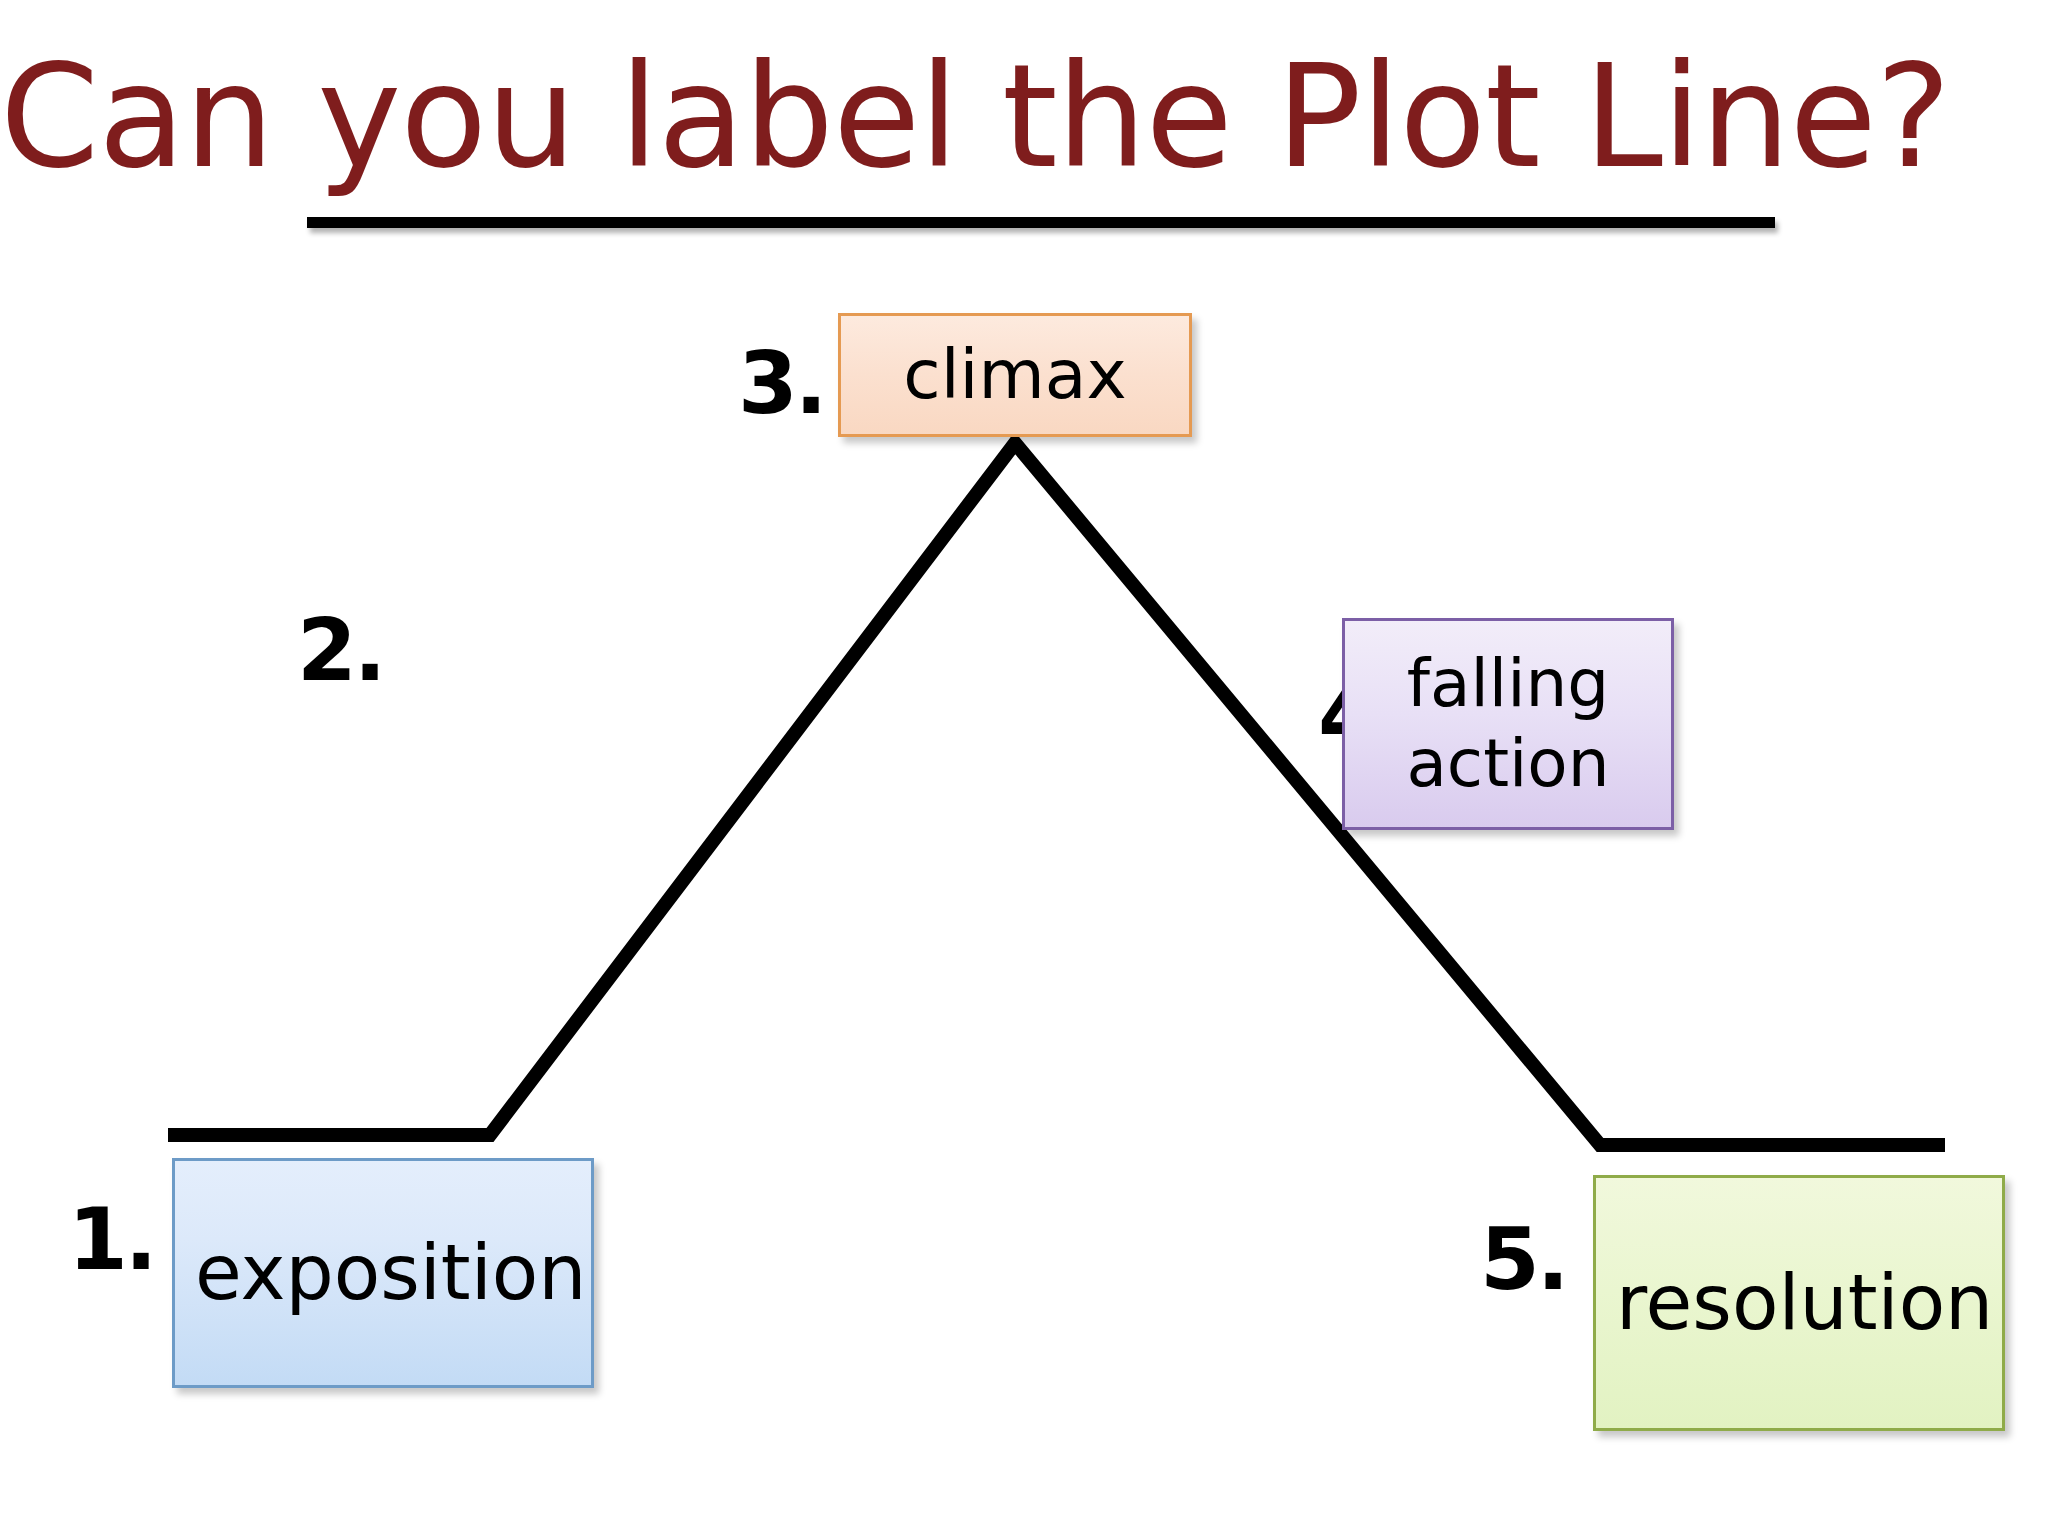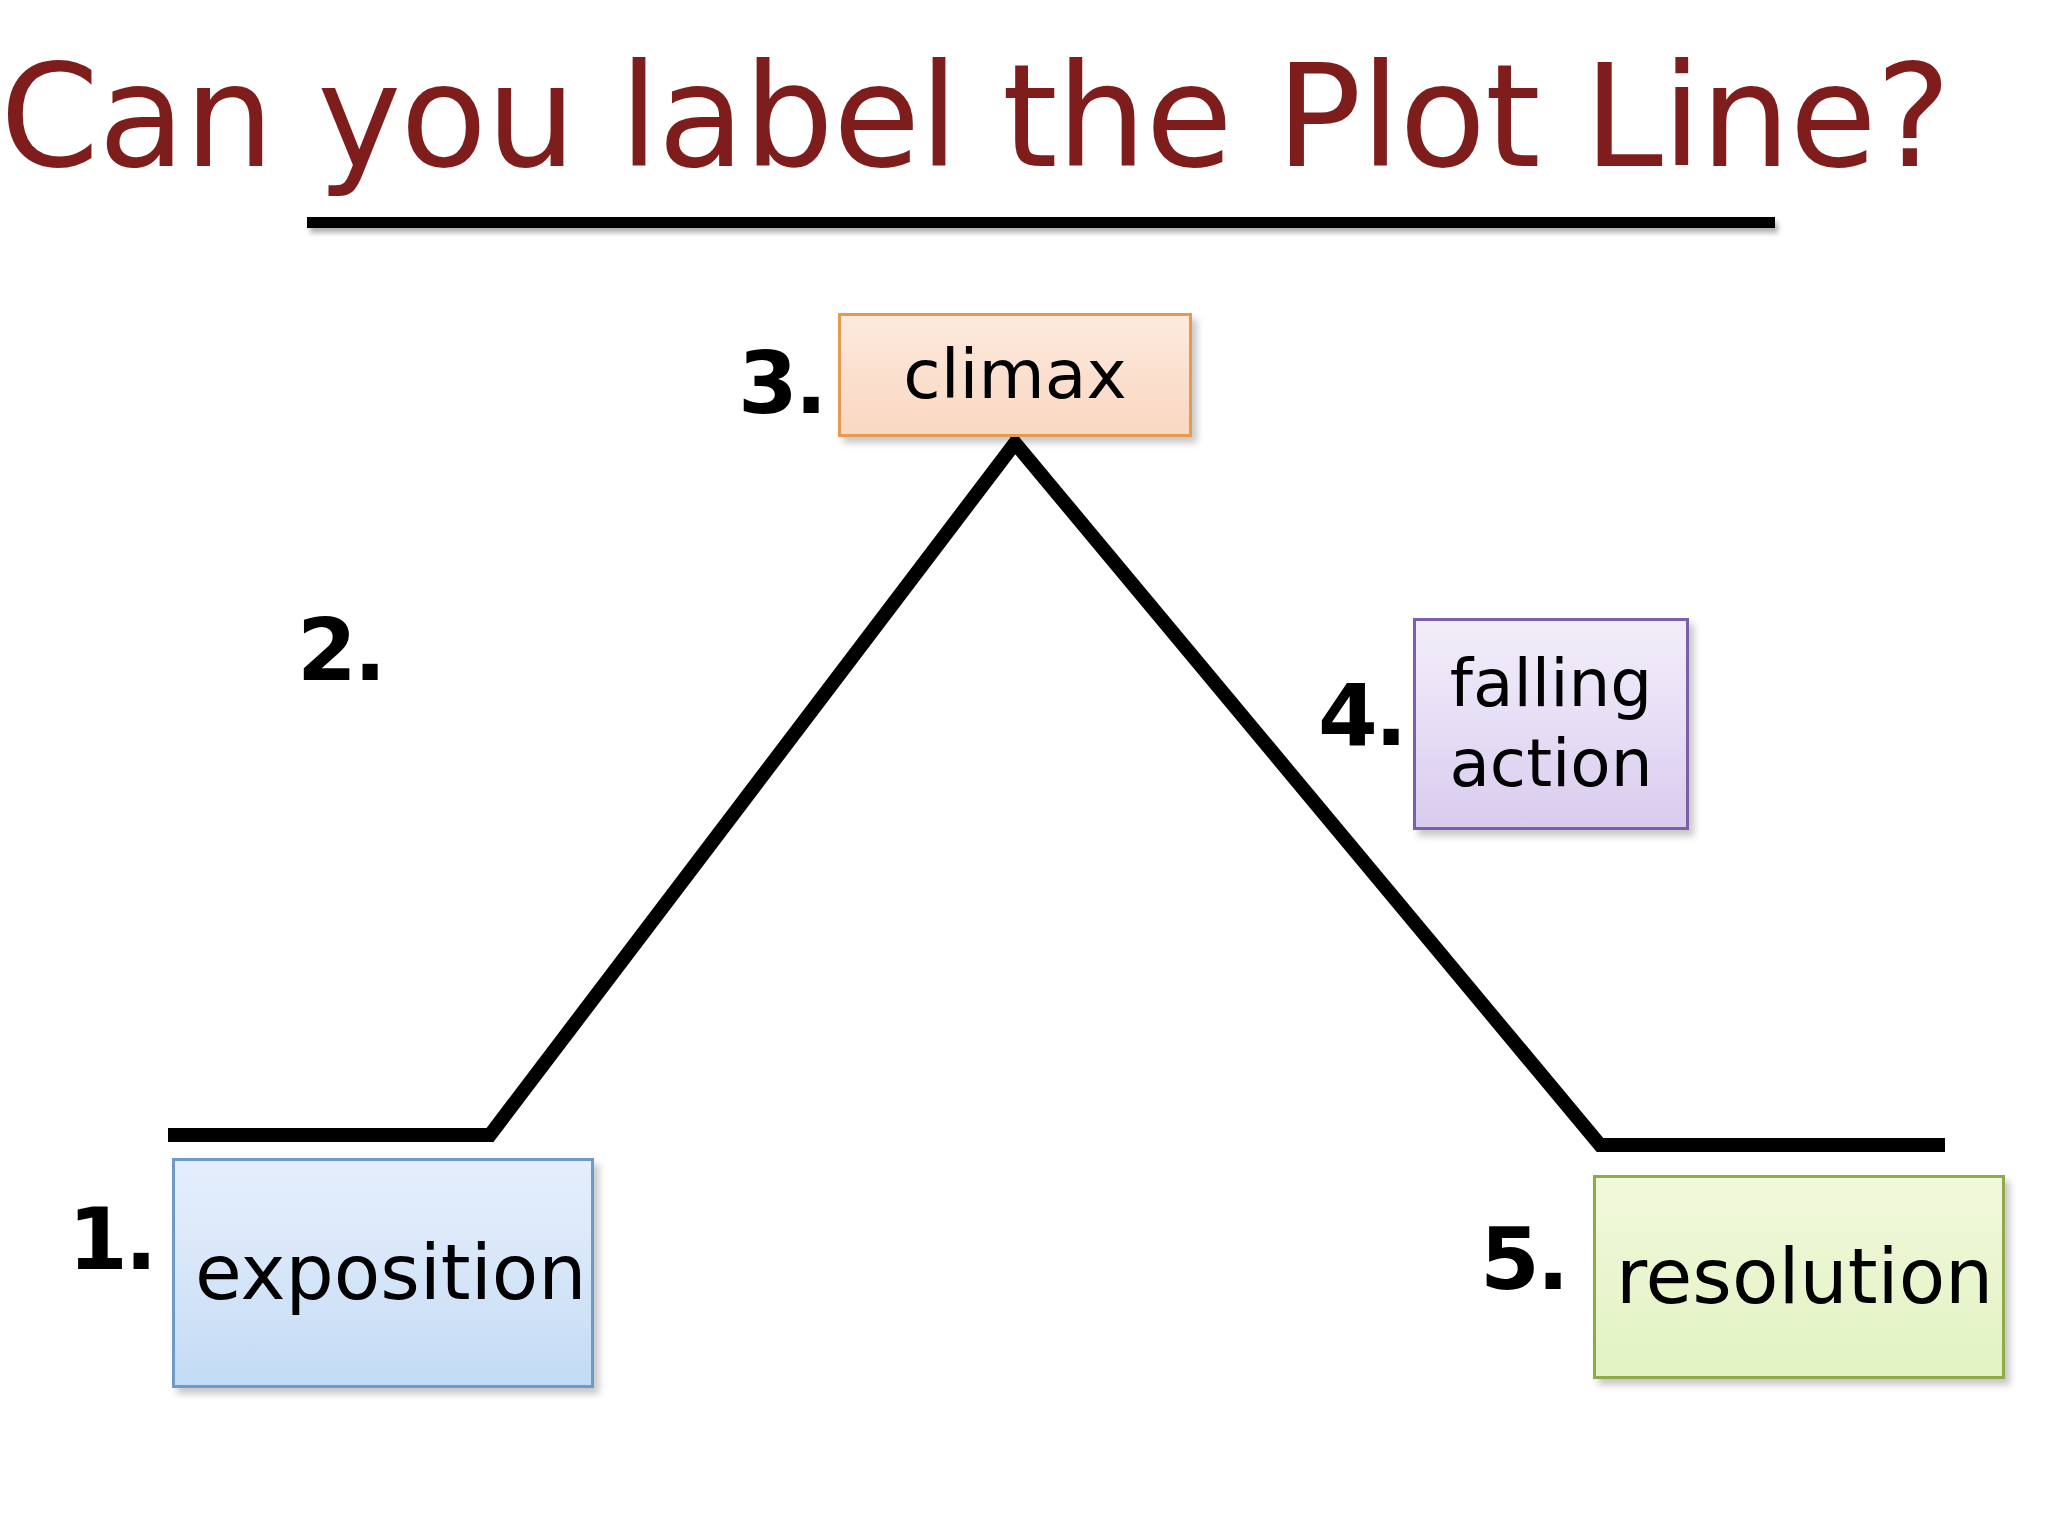--- a/index.html
+++ b/index.html
@@ -108,31 +108,31 @@
   #box-climax {
     left: 838px;  top: 313px;
     width: 354px; height: 124px;
     background: linear-gradient(180deg, #fdeade 0%, #fbe0cf 50%, #f9d8c2 100%);
     border-color: #e59a52;
     font-size: 68px;
     line-height: 78px;
   }
   
   #box-falling {
-    left: 1413px; top: 618px;
-    width: 276px; height: 212px;
+    left: 1342px; top: 618px;
+    width: 332px; height: 212px;
     background: linear-gradient(180deg, #f2edf9 0%, #e8e0f6 45%, #d9cbee 100%);
     border-color: #7c5fa6;
     font-size: 66px;
     line-height: 80px;
   }
   
   #box-resolution {
     left: 1593px; top: 1175px;
-    width: 412px; height: 204px;
+    width: 412px; height: 256px;
     background: linear-gradient(180deg, #f1f8dc 0%, #eaf6d0 45%, #e2f2c2 100%);
     border-color: #8fab49;
     font-size: 76px;
     line-height: 88px;
   }
 
   
   #num-1 { left: 68px;   top: 1196px; }
   #num-2 { left: 297px;  top: 607px;  }
   #num-3 { left: 738px;  top: 340px;  }

